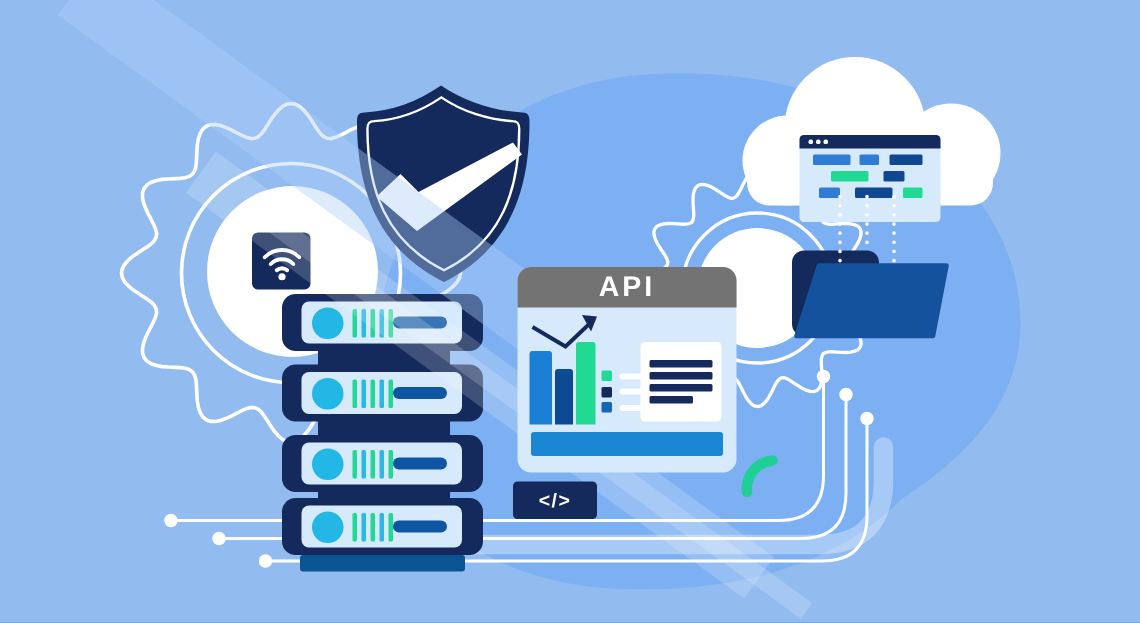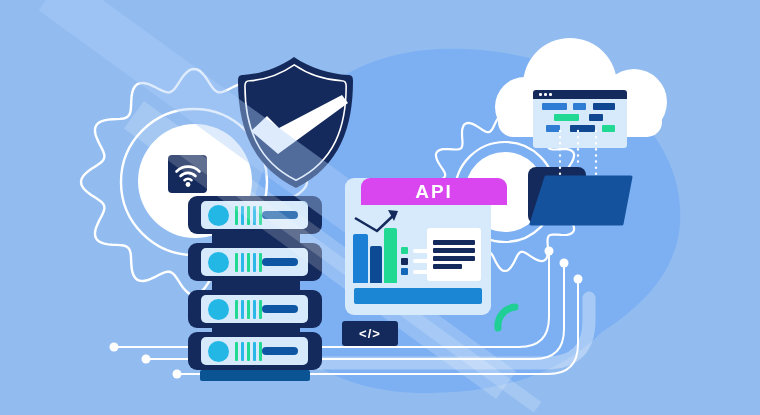--- a/index.html
+++ b/index.html
@@ -26,21 +26,21 @@
   .server-pill{width:38px;height:8px;border-radius:4px;background:#0e56a4;margin-left:auto;margin-right:10px;}
 
   
   .band{pointer-events:none;}
   .band1{left:199px;top:-95px;width:46px;height:420px;background:rgba(173,205,248,.40);transform:rotate(-54deg);}
   .band2{left:303px;top:20px;width:34px;height:460px;background:rgba(255,255,255,.18);transform:rotate(-54deg);}
   .band3{left:345px;top:42px;width:13px;height:460px;background:rgba(255,255,255,.18);transform:rotate(-54deg);}
 
   
   .api-window{left:345px;top:178px;width:146px;height:137px;background:#d6eafb;border-radius:9px;}
-  .api-header{position:absolute;left:16px;top:0;width:100%;height:27px;background:#d946ef;
+  .api-header{position:absolute;left:0;top:0;width:100%;height:27px;background:#737373;
               border-radius:9px 9px 0 0;display:flex;align-items:center;justify-content:center;}
   .api-title{color:#fff;font-size:19px;font-weight:bold;letter-spacing:2px;}
   .api-bar{position:absolute;border-radius:2px 2px 0 0;}
   .chk-square{position:absolute;width:7px;height:7px;border-radius:1px;}
   .chk-pill{position:absolute;width:17px;height:4px;border-radius:2px;background:#fff;}
   .api-card{position:absolute;left:82px;top:50px;width:54px;height:53px;background:#fff;border-radius:3px;
             padding:12px 6px 0 6px;}
   .api-card i{display:block;height:4.5px;background:#152a5c;margin-bottom:3.5px;border-radius:1px;}
   .api-card i:last-child{width:68%;}
   .api-button{position:absolute;left:9px;top:110px;width:128px;height:16px;background:#1b86d4;border-radius:2px;}

